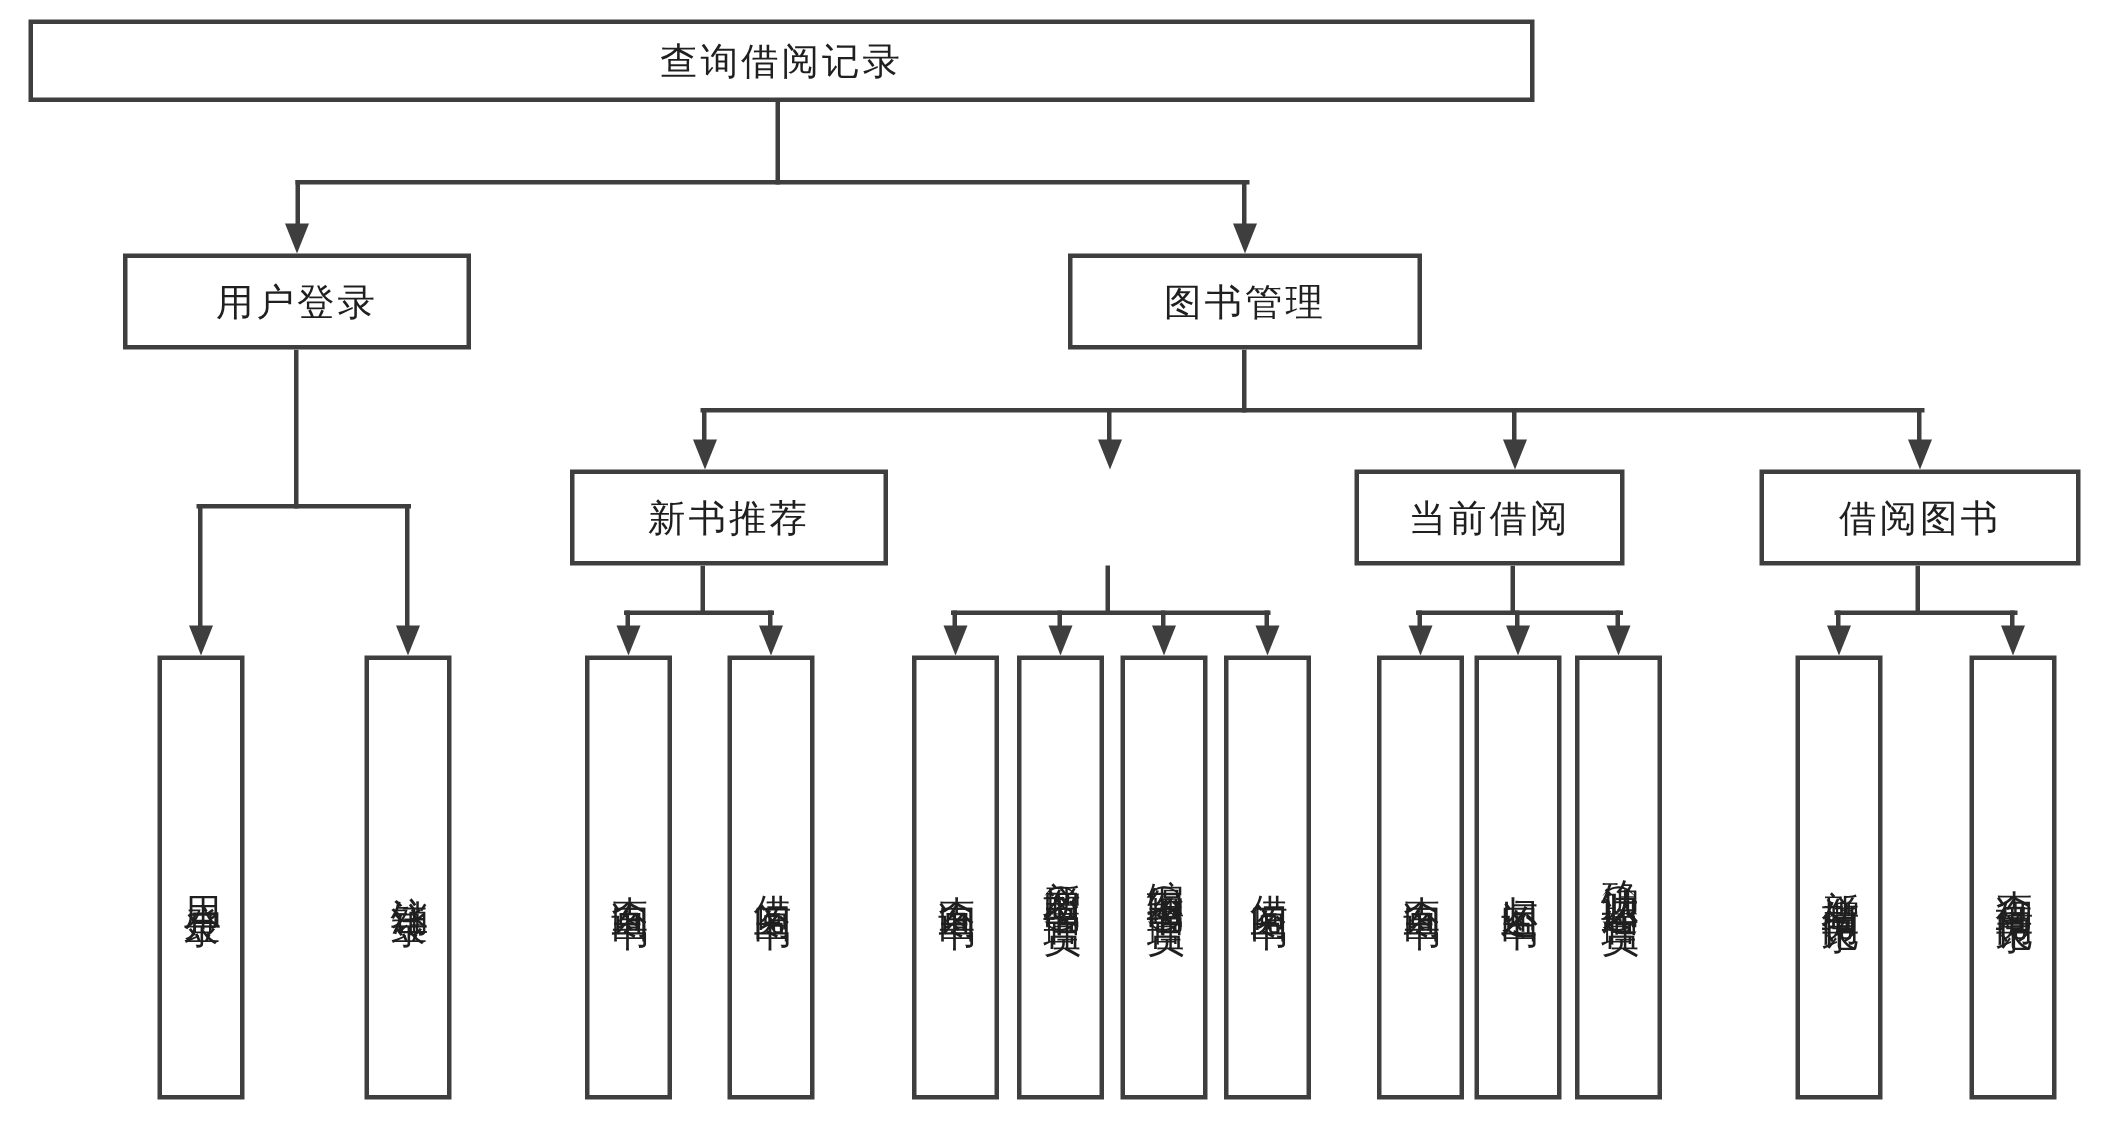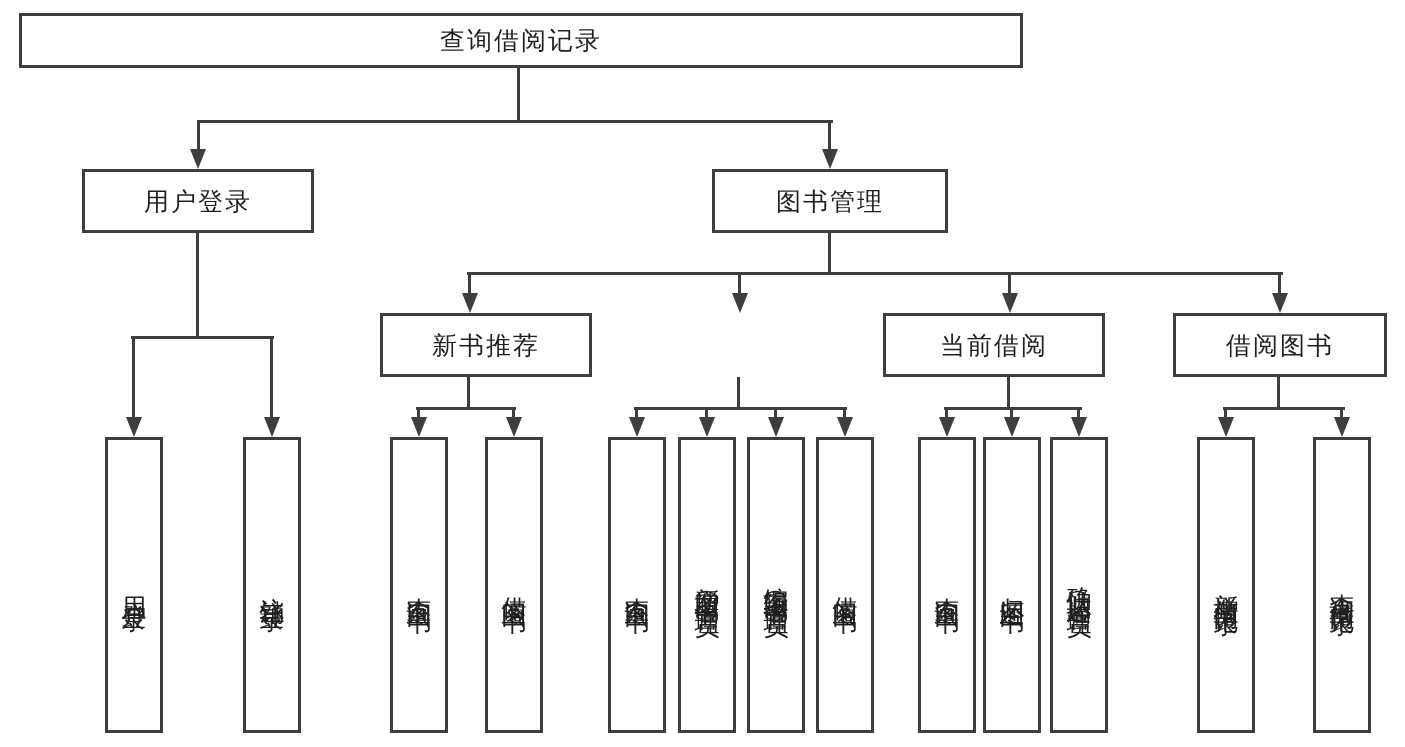--- a/index.html
+++ b/index.html
@@ -45,21 +45,21 @@
   <div class="box" style="left:82px;top:169px;width:232px;height:64px">
     <span>用户登录</span>
   </div>
   <div class="box" style="left:712px;top:169px;width:236px;height:64px">
     <span>图书管理</span>
   </div>
 
   <div class="box" style="left:380px;top:313px;width:212px;height:64px">
     <span>新书推荐</span>
   </div>
-  <div class="box" style="left:883px;top:313px;width:222px;height:64px">
+  <div class="box" style="left:903px;top:313px;width:180px;height:64px">
     <span>当前借阅</span>
   </div>
   <div class="box" style="left:1173px;top:313px;width:214px;height:64px">
     <span>借阅图书</span>
   </div>
 
   <div class="box v-label" style="left:105px;top:437px;width:58px;height:296px">
     <span>用户登录</span>
   </div>
   <div class="box v-label" style="left:243px;top:437px;width:58px;height:296px">

